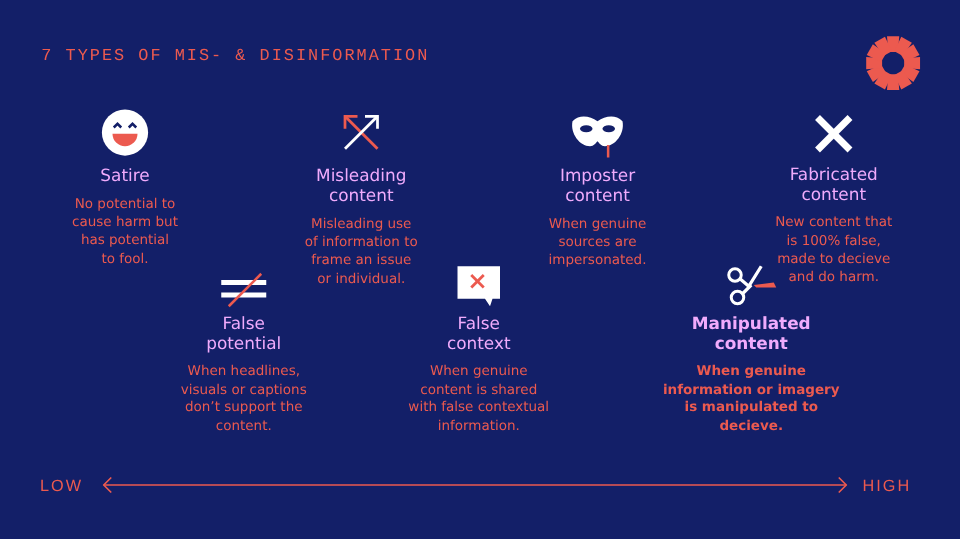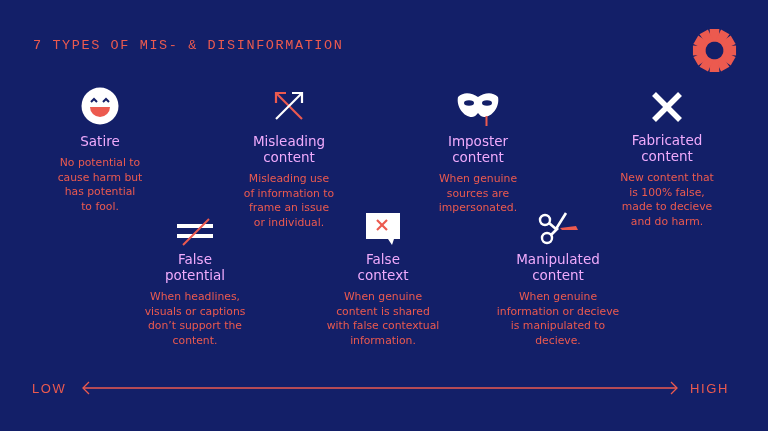--- a/index.html
+++ b/index.html
@@ -143,35 +143,35 @@
     <div>Imposter</div>
     <div>content</div>
   </div>
   <div class="desc">
     <div>When genuine</div>
     <div>sources are</div>
     <div>impersonated.</div>
   </div>
 </div>
 
-<div class="card" style="left:483px; top:211px;">
+<div class="card" style="left:526px; top:211px;font-weight:bold;">
   <svg class="icon" width="44" height="36" viewBox="0 0 44 36">
     <circle cx="9" cy="9" r="5" stroke="#fff" stroke-width="2.4" fill="none"></circle>
     <circle cx="11" cy="27" r="5" stroke="#fff" stroke-width="2.4" fill="none"></circle>
     <path d="M13 12 L20 18 L30 2" stroke="#fff" stroke-width="2.6" fill="none"></path>
     <path d="M15 24 L22 17" stroke="#fff" stroke-width="2.6" fill="none"></path>
     <polygon points="24,17 40,15 42,19 26,19" fill="#ec5a4f"></polygon>
   </svg>
   <div class="name" style="margin-top:4px">
     <div>Manipulated</div>
     <div>content</div>
   </div>
   <div class="desc">
     <div>When genuine</div>
-    <div>information or decieve</div>
+    <div>information or imagery</div>
     <div>is manipulated to</div>
     <div>decieve.</div>
   </div>
 </div>
 
 <div class="card" style="left:592px; top:90px;">
   <svg class="icon" width="34" height="34" viewBox="0 0 34 34">
     <line x1="4" y1="4" x2="30" y2="30" stroke="#fff" stroke-width="5.5"></line>
     <line x1="30" y1="4" x2="4" y2="30" stroke="#fff" stroke-width="5.5"></line>
   </svg>

